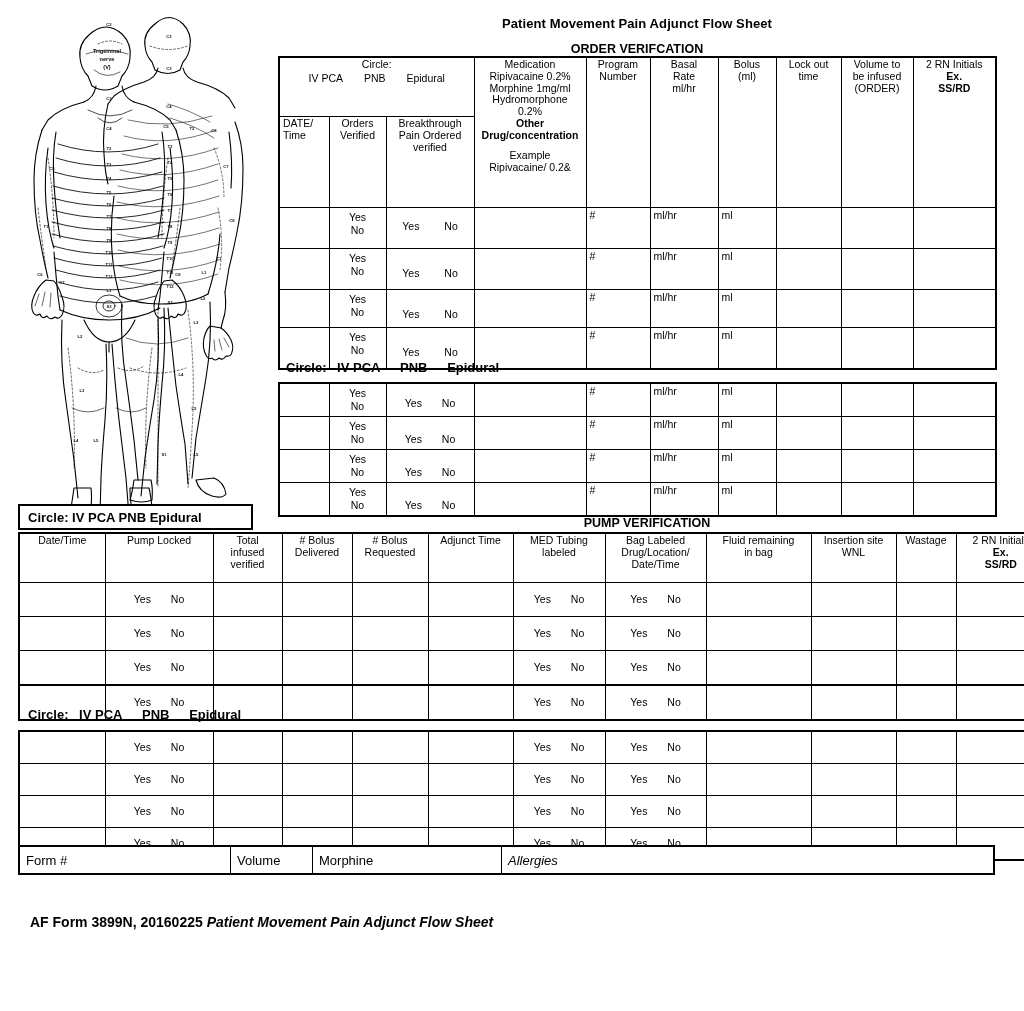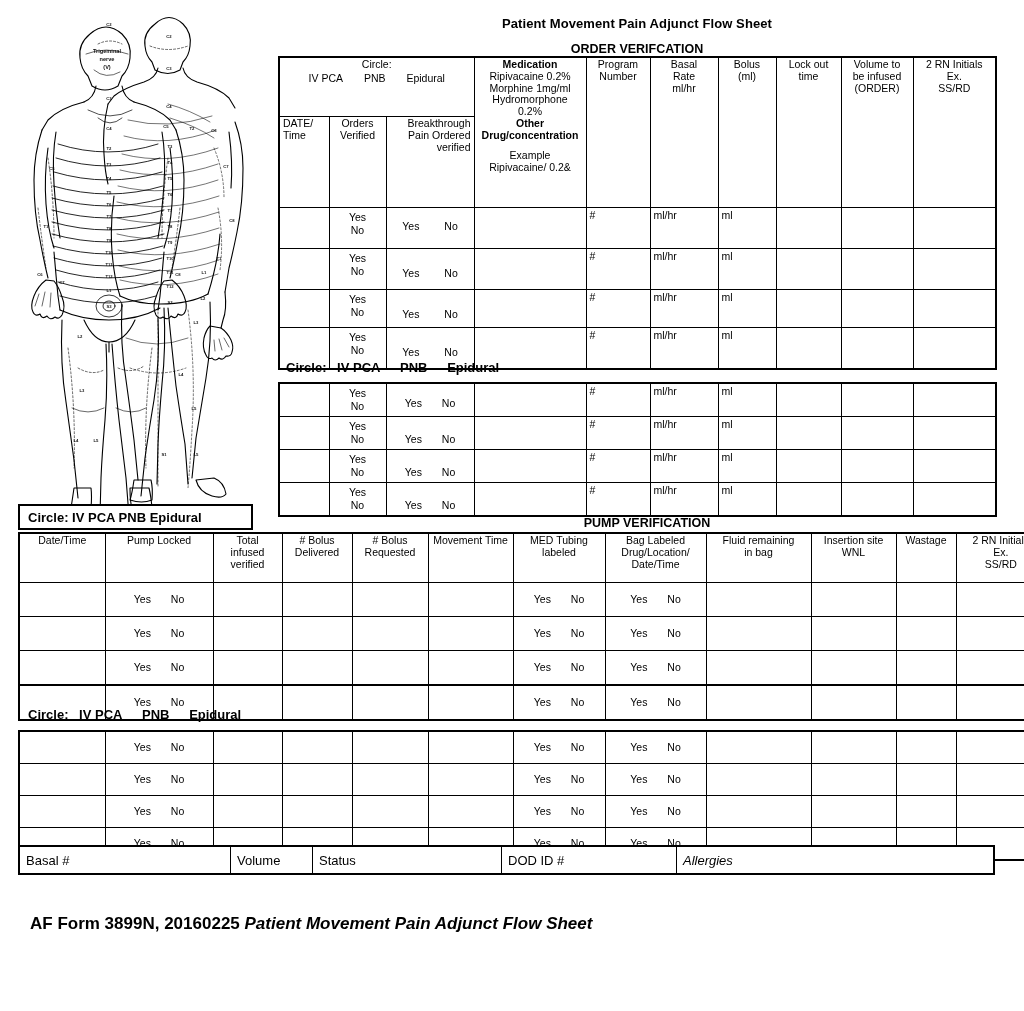--- a/index.html
+++ b/index.html
@@ -84,29 +84,29 @@
     text-align: center;
     line-height: 1.12;
     overflow: hidden;
   }
   .thickright { border-right: 2px solid #000 !important; }
   .thickleft  { border-left: 2px solid #000 !important; }
   .thicktop   { border-top: 2px solid #000 !important; }
   .thickbot   { border-bottom: 2px solid #000 !important; }
 
   th.hdr { font-weight: bold; font-size: 10.5px; }
-  .hdr-sub { font-weight: normal; }
+  .hdr-sub { font-weight: bold; }
 
   
   td.med-head, th.med-head {
     text-align: left;
     font-size: 10.5px;
     padding: 1px 4px;
   }
-  .med-title { display:block; text-align:center; font-weight:bold; }
+  .med-title { display:block; text-align:center; font-weight:normal; }
   .med-line  { display:block; font-weight:normal; }
   .med-bold  { display:block; font-weight:bold; }
   .med-gap   { display:block; height:9px; }
 
   
   td.circle-head {
     text-align: center;
     font-weight: bold;
     font-size: 12.5px;
     vertical-align: middle;
@@ -190,21 +190,21 @@
     padding: 6px 0 0 6px;
     white-space: nowrap;
   }
   #bottom-info > div:last-child { border-right: none; }
 
   
   #footer-note {
     position: absolute;
     left: 30px;
     top: 914px;
-    font-size: 17px;
+    font-size: 14px;
     white-space: nowrap;
   }
   #footer-note .fn-bold { font-weight: bold; }
   #footer-note .fn-ital { font-style: italic; font-weight: bold; }
 </style>
 </head>
 <body>
 
 <div id="dermatome-figure">
 <svg viewBox="0 0 258 508" width="258" height="508" xmlns="http://www.w3.org/2000/svg">
@@ -469,21 +469,21 @@
   </tr>
   <tr>
     <th class="hdr thickleft" style="height:88px; text-align:left; vertical-align:top;">
       <span>DATE/</span><br>
       <span>Time</span>
     </th>
     <th class="hdr" style="vertical-align:top;margin-left:8px;">
       <span>Orders</span><br>
       <span>Verified</span>
     </th>
-    <th class="hdr" style="text-align:right; vertical-align:top;margin-top:43px;">
+    <th class="hdr" style="text-align:center; vertical-align:top;margin-top:43px;">
       <span>Breakthrough</span><br>
       <span>Pain Ordered</span><br>
       <span>verified</span>
     </th>
   </tr>
 
   <tr>
     <td class="thickleft" style="height:38px;"></td>
     <td>
       <span class="yn-stack">
@@ -775,21 +775,21 @@
     </th>
     <th class="hdr thicktop">
       <span># Bolus</span><br>
       <span>Delivered</span>
     </th>
     <th class="hdr thicktop">
       <span># Bolus</span><br>
       <span>Requested</span>
     </th>
     <th class="hdr thicktop">
-      <span>Movement Time</span>
+      <span>Adjunct Time</span>
     </th>
     <th class="hdr thicktop">
       <span>MED Tubing</span><br>
       <span>labeled</span>
     </th>
     <th class="hdr thicktop">
       <span>Bag Labeled</span><br>
       <span>Drug/Location/</span><br>
       <span>Date/Time</span>
     </th>
@@ -1066,23 +1066,22 @@
     </td>
     <td class="thickbot"></td>
     <td class="thickbot"></td>
     <td class="thickbot"></td>
     <td class="thickright thickbot"></td>
   </tr>
 </tbody>
   </table>
 
 <div id="bottom-info">
-  <div style="width:211px;">Basal #</div>
+  <div style="width:211px;">Form #</div>
   <div style="width:82px;">Volume</div>
-  <div style="width:189px;">Status</div>
-  <div style="width:175px;">DOD ID #</div>
+  <div style="width:189px;">Morphine</div>
   <div style="width:146px;font-style:italic;">Allergies</div>
 </div>
 
 <div id="footer-note">
   <span class="fn-bold">AF Form 3899N, 20160225</span>
   <span class="fn-ital">Patient Movement Pain Adjunct Flow Sheet</span>
 </div>
 
 </body></html>

